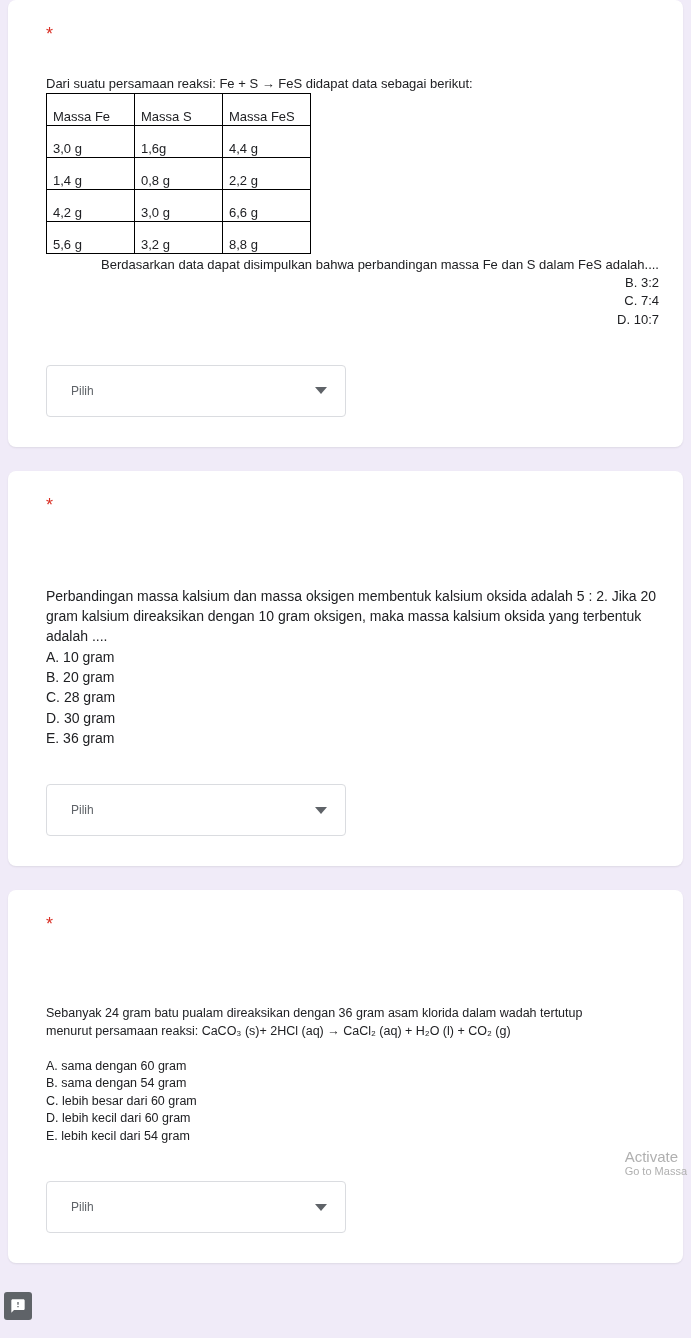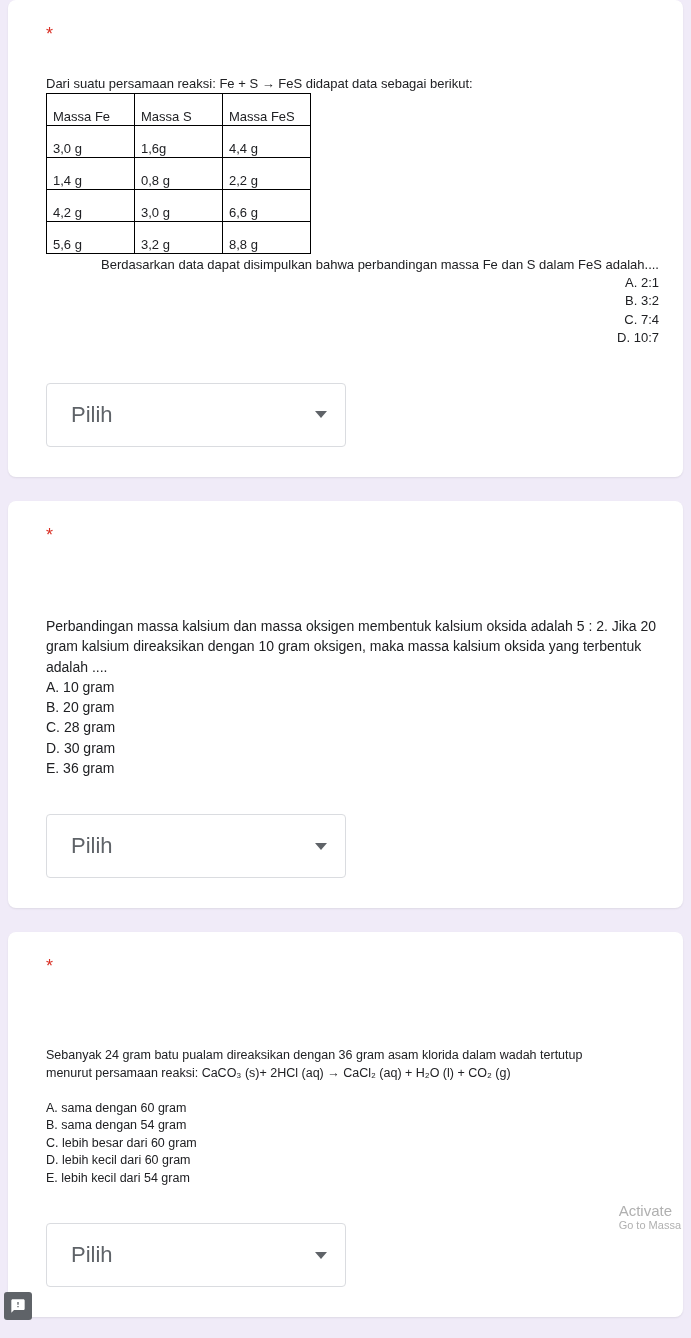--- a/index.html
+++ b/index.html
@@ -60,32 +60,32 @@
     margin-top: 36px;
     border: 1px solid #dadce0;
     border-radius: 4px;
     padding: 18px 18px 18px 24px;
     width: 300px;
     display: flex;
     justify-content: space-between;
     align-items: center;
     cursor: pointer;
     color: #5f6368;
-    font-size: 22px;
+    font-size: 12px;
   }
   .dropdown-arrow {
     display: inline-block;
     width: 0; height: 0;
     border-left: 6px solid transparent;
     border-right: 6px solid transparent;
     border-top: 7px solid #5f6368;
   }
   .watermark {
     position: absolute;
-    right: 10px;
+    right: 4px;
     bottom: 110px;
     color: #b0b0b0;
     font-family: "Segoe UI", Arial, sans-serif;
   }
   .watermark .w1 { font-size: 15px; }
   .watermark .w2 { font-size: 11px; }
   .report-btn {
     position: fixed;
     left: 4px;
     bottom: 18px;
@@ -130,21 +130,20 @@
       </tr>
       <tr>
         <td>5,6 g</td>
         <td>3,2 g</td>
         <td>8,8 g</td>
       </tr>
     </tbody>
       </table>
     <div class="q1-conclusion">Berdasarkan data dapat disimpulkan bahwa perbandingan massa Fe dan S dalam FeS adalah....</div>
     <div class="q1-options">
-      <div>A. 2:1</div>
       <div>B. 3:2</div>
       <div>C. 7:4</div>
       <div>D. 10:7</div>
     </div>
   </div>
   <div class="dropdown">
     <span>Pilih</span>
     <span class="dropdown-arrow"></span>
   </div>
 </div>

